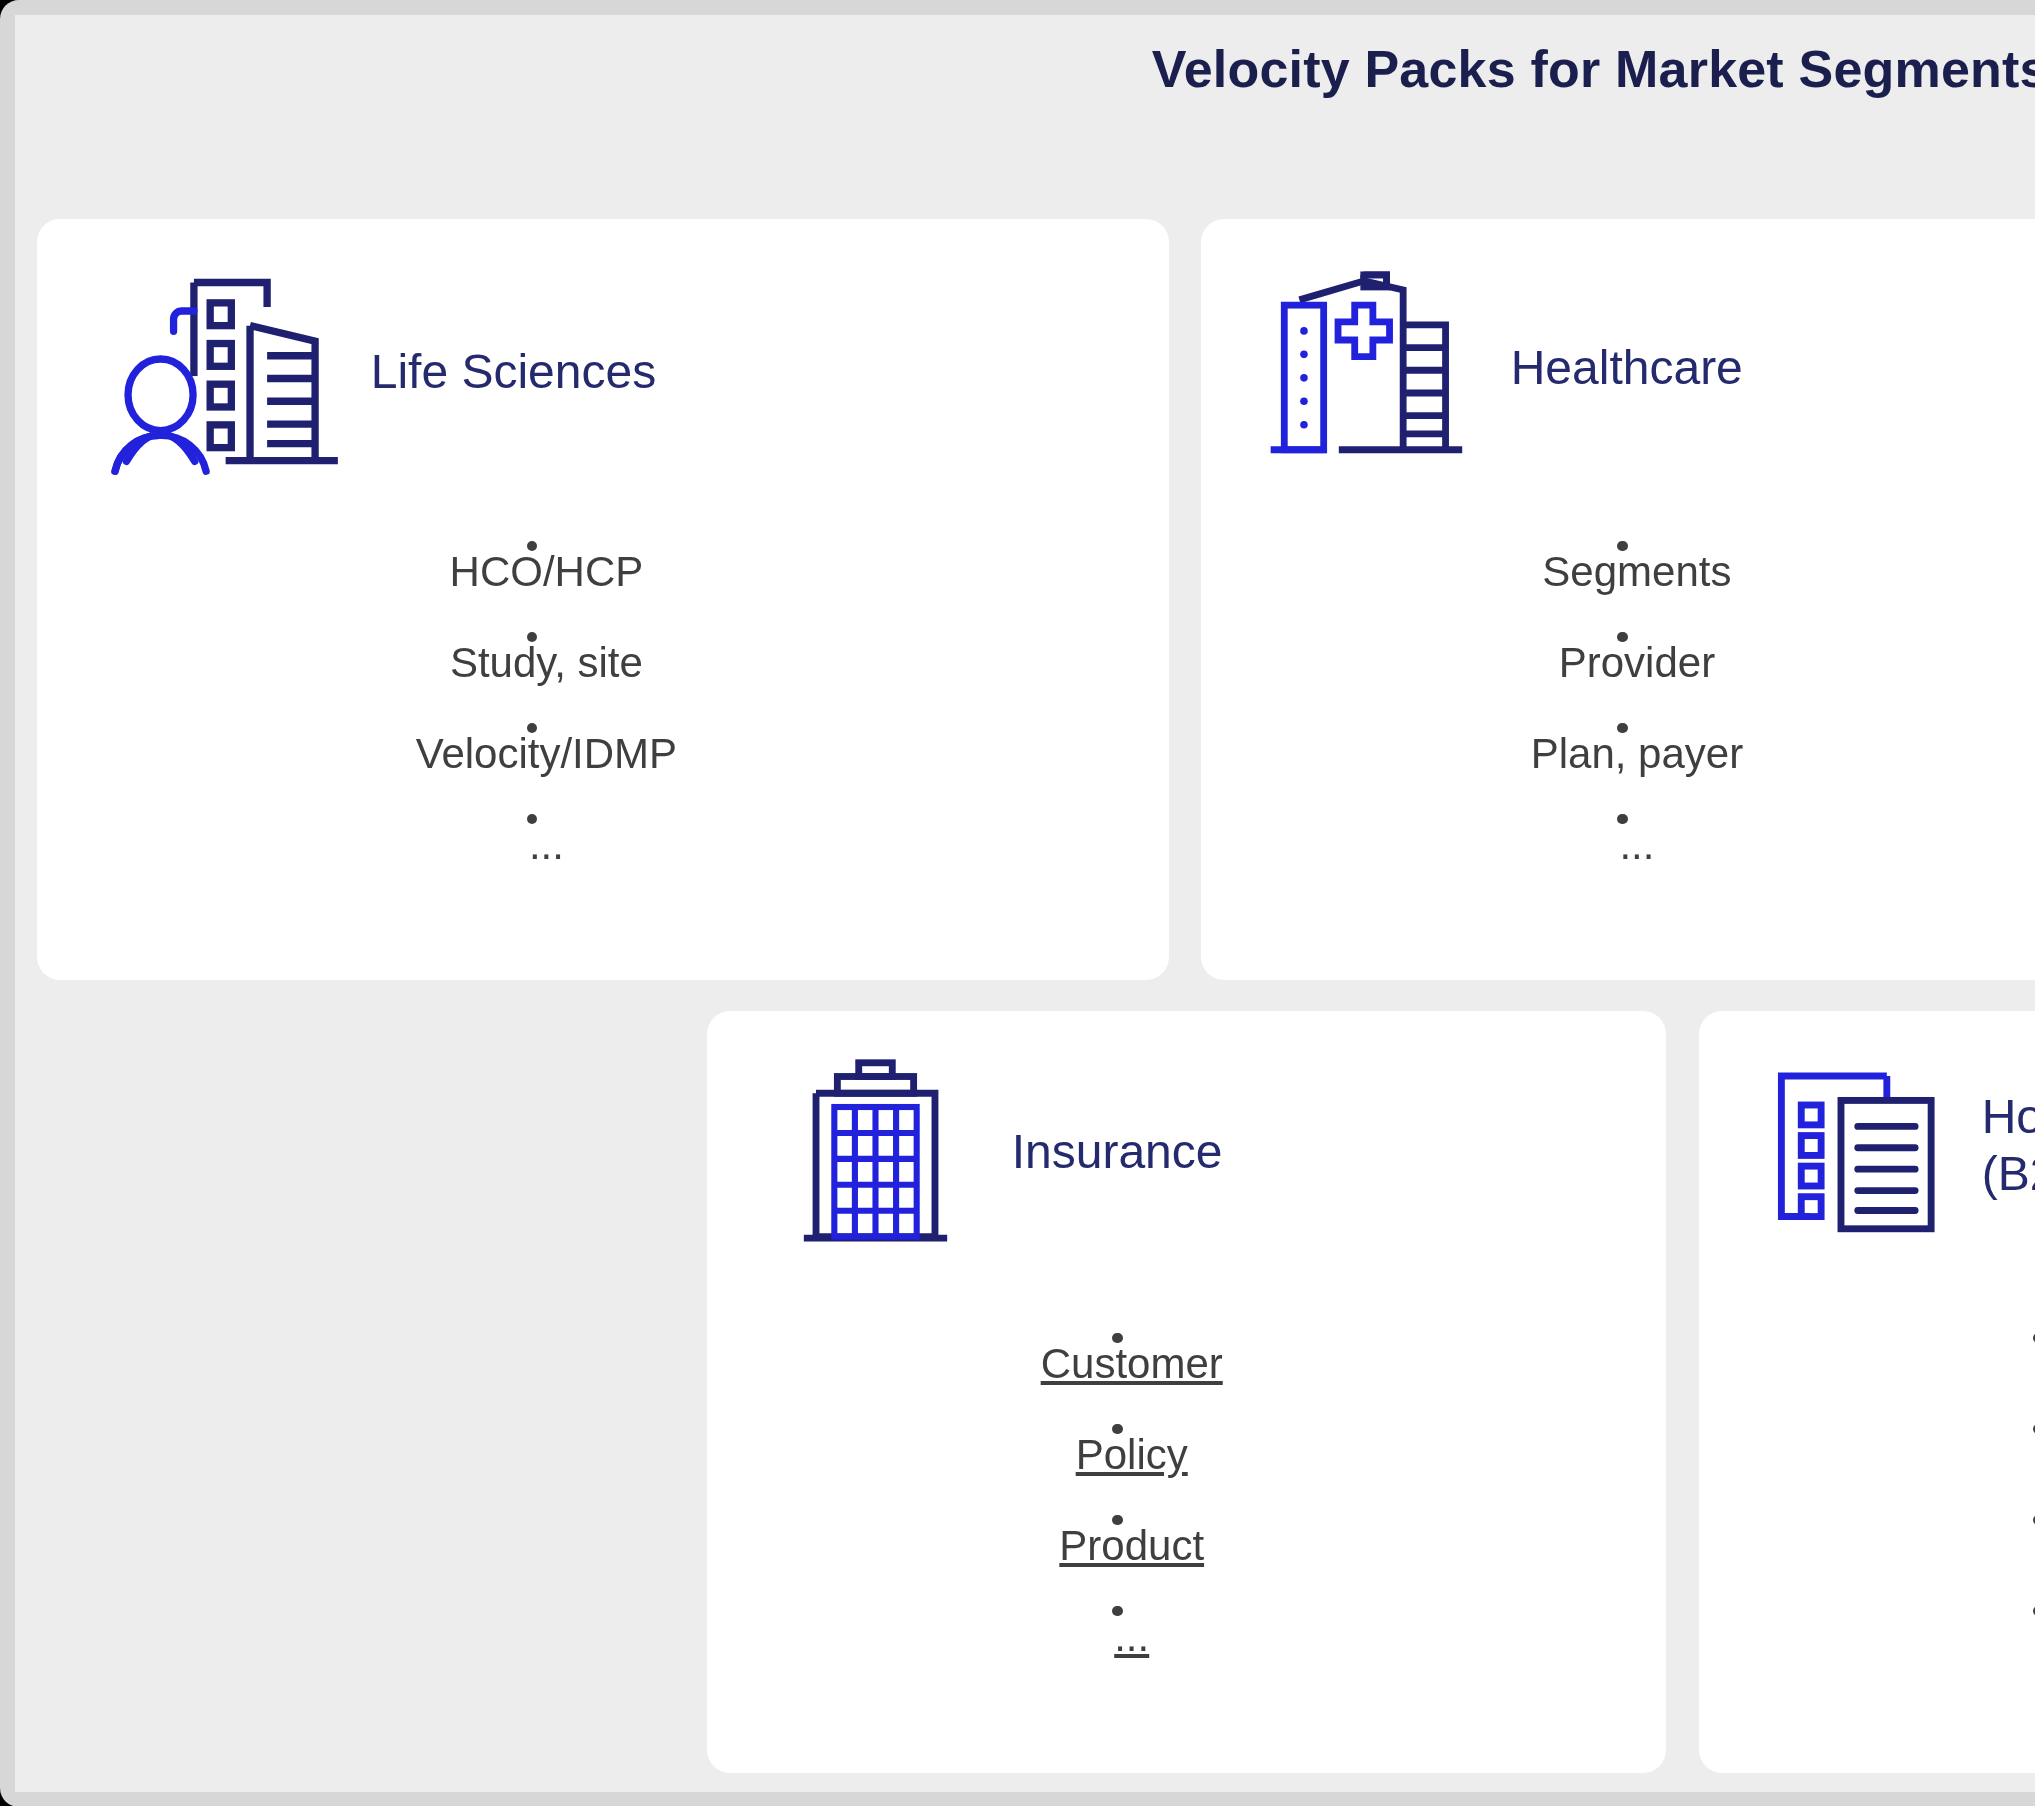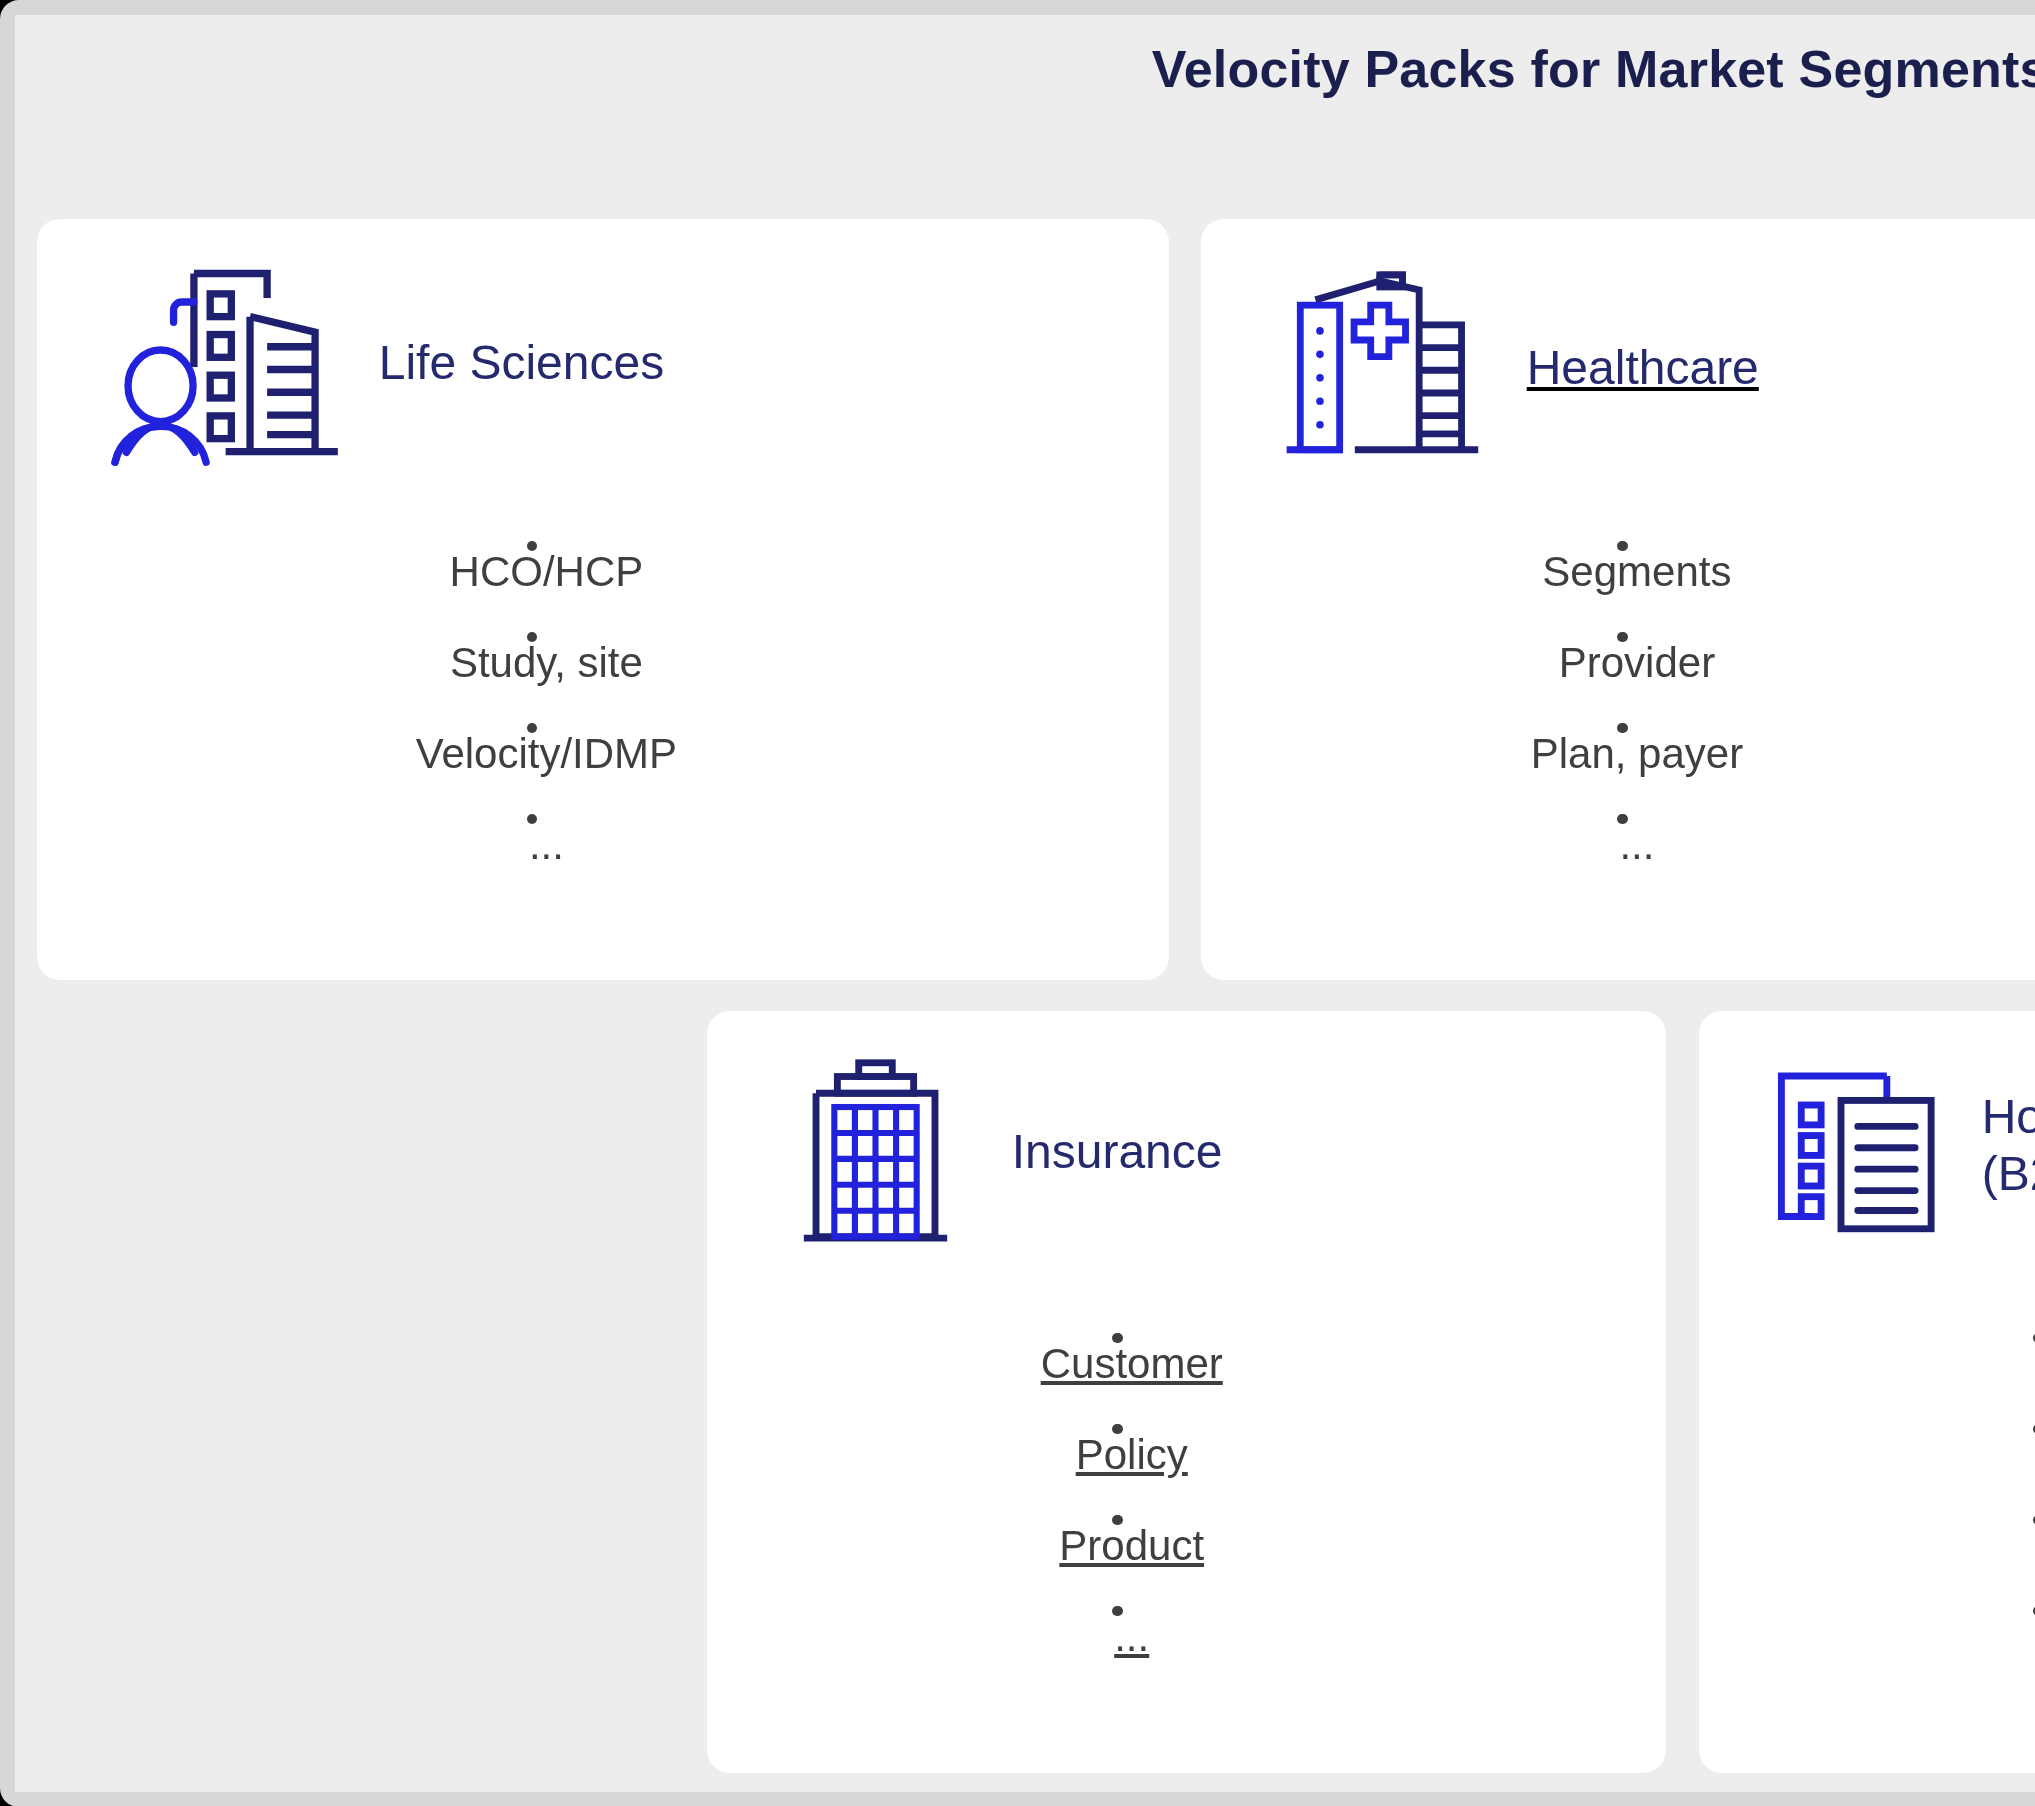--- a/index.html
+++ b/index.html
@@ -114,22 +114,22 @@
   }
 
   
   
   #card-life-sciences { left: 22px;   top: 204px;  width: 1132px; height: 761px; }
   #card-healthcare    { left: 1186px; top: 204px;  width: 959px; height: 761px; }
   
   #card-insurance     { left: 692px; top: 996px; width: 959px; height: 762px; }
   #card-horizontal    { left: 1684px; top: 996px; width: 959px; height: 762px; }
 
-  #card-life-sciences .card-header { left: 65px; top: 30px; gap: 8px; }
-  #card-healthcare    .card-header { left: 69px; top: 39px; text-decoration: underline; }
+  #card-life-sciences .card-header { left: 65px; top: 39px; }
+  #card-healthcare    .card-header { left: 53px; top: 39px; }
   #card-insurance     .card-header { left: 77px; top: 39px; align-items: center; }
   #card-horizontal    .card-header { left: 61px; top: 39px; }
 
   #card-life-sciences .card-header .card-title { margin-left: 25px; }
   #card-healthcare    .card-header .card-title { margin-left: 45px; }
   #card-insurance     .card-header .card-title { margin-left: 45px; }
   #card-horizontal    .card-header .card-title { margin-left: 31px; }
 
   #card-life-sciences .bullet-list { left: 379px;  top: 322px; }
   #card-healthcare    .bullet-list { left: 330px;  top: 322px; }

